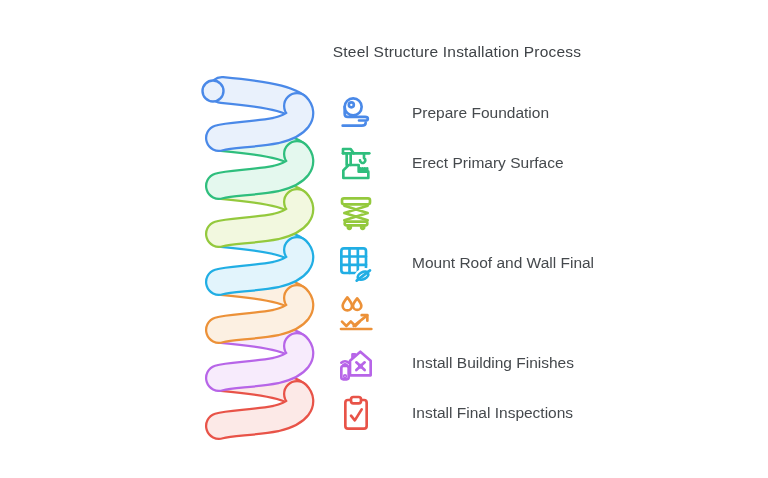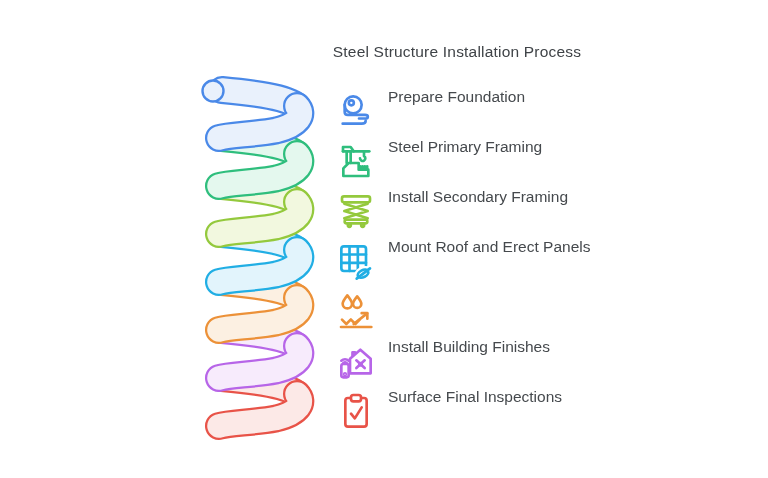--- a/index.html
+++ b/index.html
@@ -6,21 +6,21 @@
   .canvas{
     position:relative;width:768px;height:478px;background:#fff;overflow:hidden;
     font-family:"Liberation Sans",sans-serif;
   }
   .title{
     position:absolute;top:43px;left:312px;width:290px;text-align:center;
     font-size:15.5px;font-weight:400;color:#3f4347;letter-spacing:.2px;white-space:nowrap;
   }
   #spiral{position:absolute;left:0;top:0;}
   .steps{position:absolute;left:336px;top:88px;}
-  .step{display:flex;height:50px;}
+  .step{display:flex;align-items:center;height:50px;gap:24px;}
   .step .icon{width:40px;height:46px;display:flex;align-items:center;justify-content:center;flex:0 0 40px;}
   .step .label{margin-left:12px;font-size:15.5px;color:#45494d;white-space:nowrap;}
 </style>
 </head>
 <body>
 
 <div class="canvas">
   <div class="title">Steel Structure Installation Process</div>
   <svg id="spiral" width="768" height="478" viewBox="0 0 768 478">
       <g>
@@ -97,48 +97,47 @@
         <span class="icon" style="color:#2FBE7D">
           <svg viewBox="0 0 24 24" width="40" height="42" fill="none" stroke="currentColor" stroke-width="1.6" stroke-linecap="round" stroke-linejoin="round">
             <path d="M4.2 6.2 H20"></path>
             <path d="M4.2 6.2 V3.6 H8.8 L10.6 6.2"></path>
             <path d="M6.4 6.2 V13.2 M8.8 6.2 V13.2"></path>
             <path d="M16.8 6.2 V9 a1.6 1.6 0 1 1 -2.4 1.4"></path>
             <path d="M4.4 21 H19.4 V17.2 H13.6 V13.2 H7.6 L4.4 16.4 Z"></path>
             <path d="M14.5 17.2 v-2 M15.9 17.2 v-2 M17.3 17.2 v-2 M18.7 17.2 v-2"></path>
           </svg>
         </span>
-        <span class="label">Steel Primary Framing</span>
+        <span class="label">Erect Primary Surface</span>
       </div>
       <div class="step">
         <span class="icon" style="color:#94C93D">
           <svg viewBox="0 0 24 24" width="40" height="42" fill="none" stroke="currentColor" stroke-width="1.6" stroke-linecap="round" stroke-linejoin="round">
             <rect x="3.6" y="3.2" width="16.8" height="3.6" rx="1.2"></rect>
             <path d="M5 7.6 L19 12 M19 7.6 L5 12 M5 12 L19 16.4 M19 12 L5 16.4"></path>
             <rect x="5.2" y="17.2" width="13.6" height="2.2" rx="1.1"></rect>
             <circle cx="8" cy="20.6" r="0.9"></circle>
             <circle cx="16" cy="20.6" r="0.9"></circle>
           </svg>
         </span>
-        <span class="label">Install Secondary Framing</span>
       </div>
       <div class="step">
         <span class="icon" style="color:#21AEE4">
           <svg viewBox="0 0 24 24" width="40" height="42" fill="none" stroke="currentColor" stroke-width="1.6" stroke-linecap="round" stroke-linejoin="round">
             <rect x="3.2" y="3.2" width="14.8" height="14.8" rx="1.6"></rect>
             <path d="M8.1 3.2 V18 M13.1 3.2 V18 M3.2 8.1 H18 M3.2 13.1 H18"></path>
             <g stroke="#ffffff" stroke-width="4.2">
               <ellipse cx="16.2" cy="19.6" rx="3.4" ry="2.1" transform="rotate(-28 16.2 19.6)"></ellipse>
               <path d="M12.4 22.6 L20.4 16.4"></path>
             </g>
             <ellipse cx="16.2" cy="19.6" rx="3.4" ry="2.1" transform="rotate(-28 16.2 19.6)"></ellipse>
             <path d="M12.4 22.6 L20.4 16.4"></path>
           </svg>
         </span>
-        <span class="label">Mount Roof and Erect Panels</span>
+        <span class="label">Mount Roof and Wall Final</span>
       </div>
       <div class="step">
         <span class="icon" style="color:#EC9138">
           <svg viewBox="0 0 24 24" width="40" height="42" fill="none" stroke="currentColor" stroke-width="1.6" stroke-linecap="round" stroke-linejoin="round">
             <path d="M6.8 2.6 c -1.9 2.4 -2.8 3.7 -2.8 5 a 2.8 2.8 0 0 0 5.6 0 c 0 -1.3 -0.9 -2.6 -2.8 -5 Z"></path>
             <path d="M12.7 3.2 c -1.7 2.1 -2.5 3.3 -2.5 4.4 a 2.5 2.5 0 0 0 5 0 c 0 -1.1 -0.8 -2.3 -2.5 -4.4 Z"></path>
             <path d="M3 21.6 H21.2"></path>
             <path d="M3.6 17.2 l2.6 2.6 2.6 -2.6"></path>
             <path d="M9 17.2 l2.6 2.6 2.6 -2.6"></path>
             <path d="M10.6 19.8 L18.7 13.4"></path>
@@ -162,16 +161,16 @@
         <span class="label">Install Building Finishes</span>
       </div>
       <div class="step">
         <span class="icon" style="color:#E85348">
           <svg viewBox="0 0 24 24" width="40" height="42" fill="none" stroke="currentColor" stroke-width="1.6" stroke-linecap="round" stroke-linejoin="round">
             <rect x="5.6" y="4.2" width="12.8" height="17.2" rx="1.6"></rect>
             <rect x="9" y="2.4" width="6" height="3.8" rx="1.4" fill="#ffffff"></rect>
             <path d="M9 13.6 l2.3 2.8 L15.4 9.8"></path>
           </svg>
         </span>
-        <span class="label">Surface Final Inspections</span>
+        <span class="label">Install Final Inspections</span>
       </div>
     </div>
 </div>
 
 </body></html>

